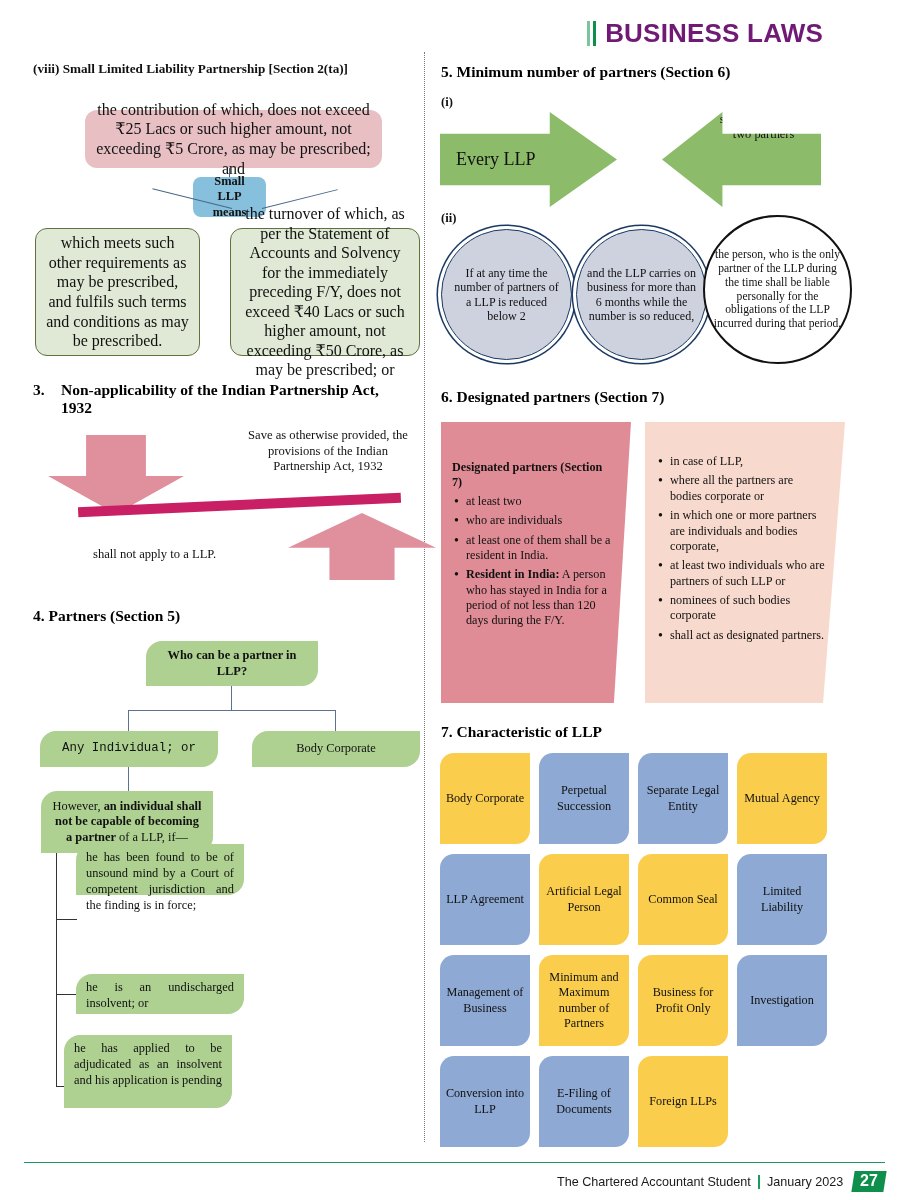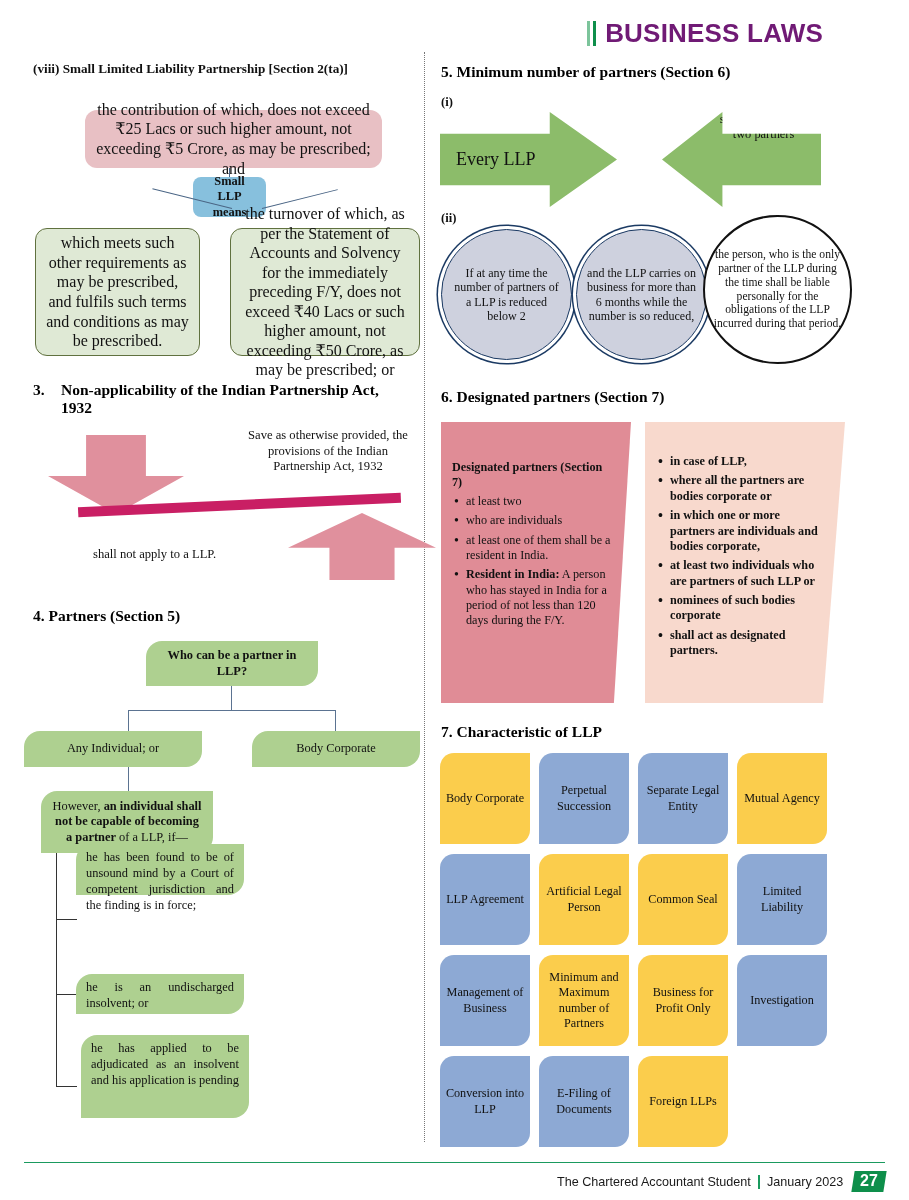--- a/index.html
+++ b/index.html
@@ -124,34 +124,34 @@
     border-radius: 16px 0 16px 0;
     display: flex; align-items: center; justify-content: center;
     text-align: center;
     font-size: 12.4px; line-height: 1.26;
     padding: 6px 10px;
   }
   #g-who {
     left: 146px; top: 641px; width: 172px; height: 45px;
     font-weight: bold;
   }
-  #g-any  { left: 24px;  top: 731px; width: 178px; height: 36px; }
+  #g-any  { left: 40px;  top: 731px; width: 178px; height: 36px; font-family: Liberation Mono, monospace; }
   #g-body { left: 252px; top: 731px; width: 168px; height: 36px; }
   #g-however {
     left: 41px; top: 791px; width: 172px; height: 62px;
   }
   .lbox {
     position: absolute; background: #aed090;
     border-radius: 16px 0 16px 0;
     text-align: justify; font-size: 12.4px; line-height: 1.28;
     padding: 6px 10px 7px 10px;
   }
   #g-unsound { left: 76px; top: 844px; width: 168px; height: 51px; }
   #g-insolv  { left: 76px; top: 974px; width: 168px; height: 40px; }
-  #g-applied { left: 81px; top: 1035px; width: 168px; height: 83px; }
+  #g-applied { left: 64px; top: 1035px; width: 168px; height: 73px; }
 
   .tconn { position: absolute; background: #5b7391; }
   #t-v0 { left: 231px; top: 686px; width: 1px; height: 24px; }
   #t-h1 { left: 128px; top: 710px; width: 208px; height: 1px; }
   #t-l1 { left: 128px; top: 710px; width: 1px; height: 22px; }
   #t-l2 { left: 335px; top: 710px; width: 1px; height: 22px; }
   #t-v2 { left: 128px; top: 767px; width: 1px; height: 25px; }
   #t-spine { left: 56px; top: 853px; width: 1px; height: 234px; background:#333; }
   #t-b1 { left: 56px; top: 919px; width: 21px; height: 1px; background:#333; }
   #t-b2 { left: 56px; top: 994px; width: 21px; height: 1px; background:#333; }
@@ -223,21 +223,21 @@
     clip-path: polygon(0% 0%, 100% 0%, 91% 100%, 0% 100%);
     filter: drop-shadow(3px 3px 3px rgba(0,0,0,.3));
   }
   #trap-b {
     left: 645px; top: 422px; width: 200px; height: 281px;
     background: #f8d9cd;
     clip-path: polygon(0% 0%, 100% 0%, 89% 100%, 0% 100%);
     filter: drop-shadow(3px 3px 3px rgba(0,0,0,.3));
   }
   .trap .inner { padding: 38px 18px 0 11px; }
-  #trap-b .inner { padding-top: 32px; padding-left: 11px; font-weight: bold; }
+  #trap-b .inner { padding-top: 32px; padding-left: 11px; }
   .trap .ttitle { font-weight: bold; margin-bottom: 3px; }
   .trap ul { list-style: none; }
   .trap li {
     position: relative; padding-left: 14px; margin-bottom: 4px;
   }
   .trap li::before {
     content: "\2022"; position: absolute; left: 2px; top: -1px; font-size: 14px;
   }
   .trap li b { font-weight: bold; }
 

